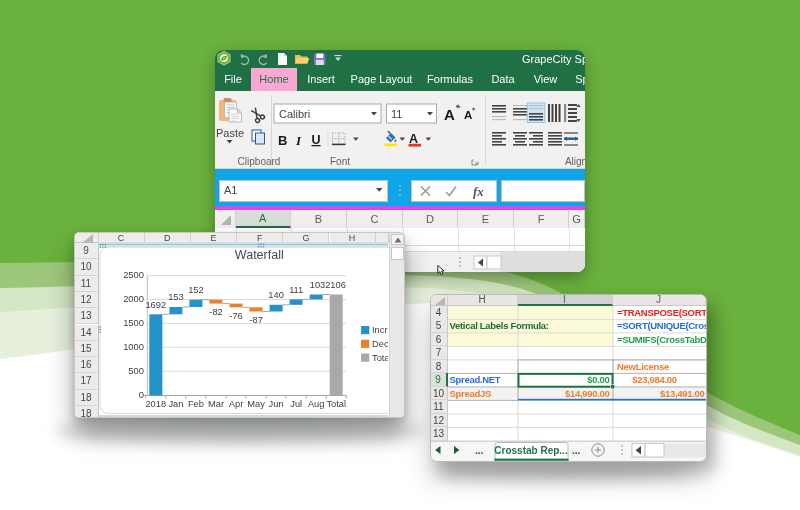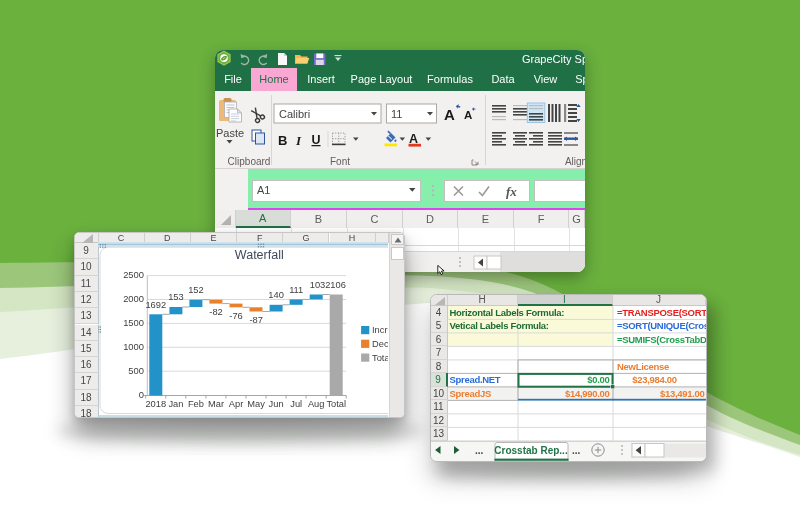--- a/index.html
+++ b/index.html
@@ -11,21 +11,21 @@
 
 #excel { left:215px; top:50px; width:370px; height:221.5px; border-radius:8px;
   background:#f3f1f0; overflow:hidden; box-shadow:0 6px 16px rgba(0,0,0,.32); }
 #titlebar { position:absolute; left:0; top:0; width:370px; height:18px; background:#1f7045; overflow:hidden; }
 #tabsrow { position:absolute; left:0; top:18px; width:396px; height:23px; background:#1f7045; }
 .tab { position:absolute; top:0; height:23px; line-height:23px; color:#fff; font-size:11px; text-align:center; }
 #tab-home { background:#f9a8d4; color:#1f7045; }
 #ribbon { position:absolute; left:0; top:41px; width:370px; height:78px; background:#f3f1f0; border-bottom:1px solid #d5d2cf; }
 .glabel { position:absolute; font-size:10px; color:#605d5b; top:65px; text-align:center; }
 .vsep { position:absolute; top:4px; height:70px; width:1px; background:#d8d5d2; }
-#fbar { position:absolute; left:0; top:119px; width:370px; height:41px; background:#86efac; border-bottom:2px solid #d946ef;margin-left:33px; }
+#fbar { position:absolute; left:0; top:119px; width:370px; height:41px; background:#0ea5e9; border-bottom:4px solid #d946ef; }
 .whitebox { position:absolute; background:#fff; border:1px solid #c3c1bf; }
 #colheads { position:absolute; left:0; top:160px; width:370px; height:18px; background:#f0efee; }
 .colh { position:absolute; top:0; height:18px; line-height:18px; font-size:11px; color:#5b5b5b; text-align:center; border-right:1px solid #d2d0ce; }
 #sheet { position:absolute; left:0; top:178px; width:370px; height:23px; background:#fff; }
 .gv { position:absolute; top:0; width:1px; height:23px; background:#e3e3e3; }
 #hscroll { position:absolute; left:0; top:201px; width:370px; height:20.5px; background:#f1f0ef; border-top:1px solid #d9d7d5; }
 
 
 #wf { left:73.5px; top:231.5px; width:331px; height:186px; background:#fff;
   border:1px solid #c6c6c6; border-radius:5px; overflow:hidden;
@@ -104,21 +104,21 @@
     <div class="tab" id="tab-home" style="left:36px;width:46px">Home</div>
     <div class="tab" style="left:82px;width:48px">Insert</div>
     <div class="tab" style="left:130px;width:73px">Page Layout</div>
     <div class="tab" style="left:203px;width:64px">Formulas</div>
     <div class="tab" style="left:267px;width:42px">Data</div>
     <div class="tab" style="left:309px;width:43px">View</div>
     <div class="tab" style="left:354px;width:26px;text-align:center">Sp</div>
   </div>
   <div id="ribbon">
     <div class="vsep" style="left:56px"></div>
-    <div class="glabel" style="left:6px;width:56px">Clipboard</div>
+    <div class="glabel" style="left:16px;width:56px">Clipboard</div>
     <div class="vsep" style="left:270px"></div>
     <div class="glabel" style="left:95px;width:60px">Font</div>
     <div class="glabel" style="left:333px;width:56px">Align</div>
     <svg width="370" height="78" viewBox="0 0 370 78" style="position:absolute;left:0;top:0">
 
       <rect x="4" y="9" width="17" height="21" rx="1.5" fill="#edb979"></rect>
       <rect x="8.5" y="7" width="8" height="4" rx="1.5" fill="#c79353"></rect>
       <rect x="9.5" y="11" width="12" height="15.5" fill="#fbfbfb" stroke="#b0adad" stroke-width="0.8"></rect>
       <g stroke="#b9c6d8" stroke-width="1">
             <path d="M11.5,14 h8 M11.5,16.5 h8 M11.5,19 h8 M11.5,21.5 h8"></path>
@@ -488,21 +488,20 @@
     <g stroke="#b1b1b1" stroke-width="1">
       <path d="M87,64.9 V105.4 M182,64.9 V105.4 M87,64.9 H275 M17,78.4 H275 M17,91.9 H275 M17,105.4 H87"></path>
     </g>
     <rect x="87" y="103.8" width="188" height="1.8" fill="#2e74b5"></rect>
 
     <rect x="87.5" y="78.9" width="94" height="12.8" fill="none" stroke="#217346" stroke-width="2"></rect>
     <rect x="179.5" y="89.5" width="4" height="4" fill="#ffffff"></rect>
     <rect x="180" y="90" width="3.4" height="3.4" fill="#217346"></rect>
   </svg>
 
-  <div class="ctt" style="left:19px;top:11px;width:200px;color:#1d6a38">Horizontal Labels Formula:</div>
   <div class="ctt" style="left:19px;top:24.4px;width:200px;color:#1d6a38">Vetical Labels Formula:</div>
   <div class="ctt" style="left:186.5px;top:11px;width:100px;color:#e8201e">=TRANSPOSE(SORT(UNIQUE</div>
   <div class="ctt" style="left:186.5px;top:24.4px;width:100px;color:#2b6bd8">=SORT(UNIQUE(CrossTab</div>
   <div class="ctt" style="left:186.5px;top:37.9px;width:100px;color:#21a04c">=SUMIFS(CrossTabData</div>
   <div class="ctt" style="left:186.5px;top:64.9px;width:100px;color:#ed7d31">NewLicense</div>
   <div class="ctt" style="left:19px;top:78.4px;width:100px;color:#2b6bd8">Spread.NET</div>
   <div class="ctt" style="left:100px;top:78.4px;width:79px;color:#21a04c;text-align:right">$0.00</div>
   <div class="ctt" style="left:174px;top:78.4px;width:100px;color:#ed7d31;text-align:center">$23,984.00</div>
   <div class="ctt" style="left:19px;top:91.9px;width:100px;color:#ed7d31">SpreadJS</div>
   <div class="ctt" style="left:100px;top:91.9px;width:79px;color:#ed7d31;text-align:right">$14,990.00</div>

